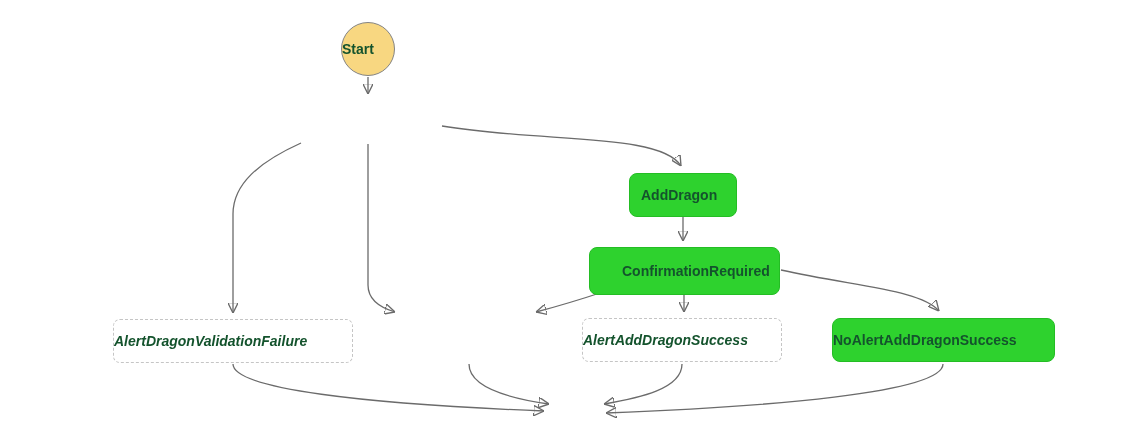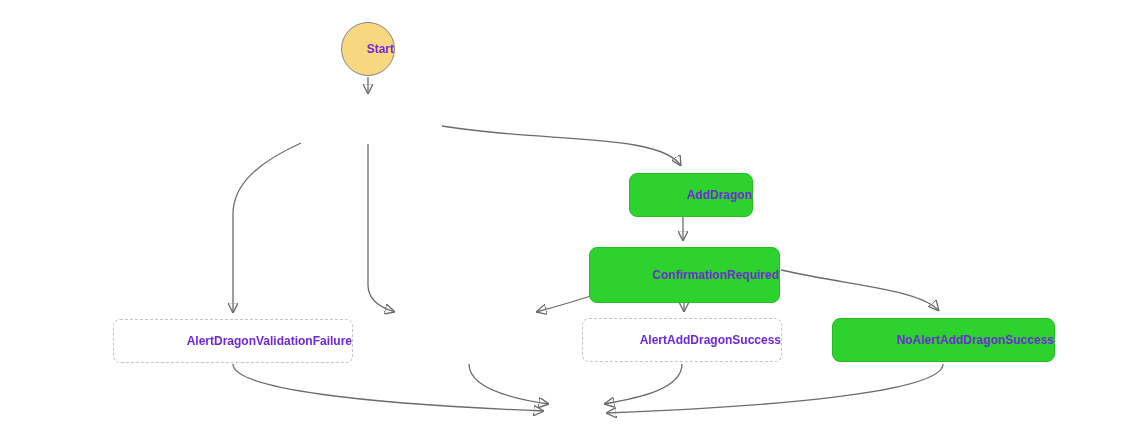--- a/index.html
+++ b/index.html
@@ -7,35 +7,36 @@
     position:relative;
     width:1122px;height:448px;
     background:#ffffff;
     font-family:"Liberation Sans", sans-serif;
     overflow:hidden;
   }
   .edges{position:absolute;left:0;top:0;width:1122px;height:448px;}
   .edges path{stroke:#6b6b6b;stroke-width:1.3;fill:none;}
   .node{
     position:absolute;
-    display:flex;align-items:center;justify-content:flex-end;
-    font-size:12px;font-weight:600;color:#6d28d9;
+    display:flex;align-items:center;justify-content:flex-start;
+    font-size:14px;font-weight:600;color:#14532d;
     box-sizing:border-box;
     white-space:nowrap;
     cursor:pointer;
   }
   .task{
     background:#2ed22e;
     border:1px solid #24bd24;
     border-radius:8px;
   }
   .catch{
     background:#ffffff;
     border:1.5px dashed #c5c5c5;
     border-radius:7px;
+    font-style:italic;
   }
   .terminal{
     background:#f8d781;
     border:1.5px solid #848484;
     border-radius:50%;
     width:54px;height:54px;
   }
 </style>
 </head>
 <body>
@@ -60,25 +61,25 @@
     <path d="M469,364 C469,389 514,399 549,404" marker-end="url(#arrow)"></path>
     <path d="M682,364 C682,389 639,398 604,404" marker-end="url(#arrow)"></path>
     <path d="M943,364 C943,393 765,407 606,413" marker-end="url(#arrow)"></path>
   </svg>
 
   <div class="node terminal" style="left:341px;top:22px;">
     <span>Start</span>
   </div>
 
 
-  <div class="node task" style="left:629px;top:173px;width:124px;height:44px;">
+  <div class="node task" style="left:629px;top:173px;width:108px;height:44px;padding-left:11px;">
     <span>AddDragon</span>
   </div>
 
-  <div class="node task" style="left:589px;top:247px;width:191px;height:56px;">
+  <div class="node task" style="left:589px;top:247px;width:191px;height:48px;padding-left:32px;">
     <span>ConfirmationRequired</span>
   </div>
 
   <div class="node catch" style="left:113px;top:319px;width:240px;height:44px;">
     <span>AlertDragonValidationFailure</span>
   </div>
 
 
   <div class="node catch" style="left:582px;top:318px;width:200px;height:44px;">
     <span>AlertAddDragonSuccess</span>

